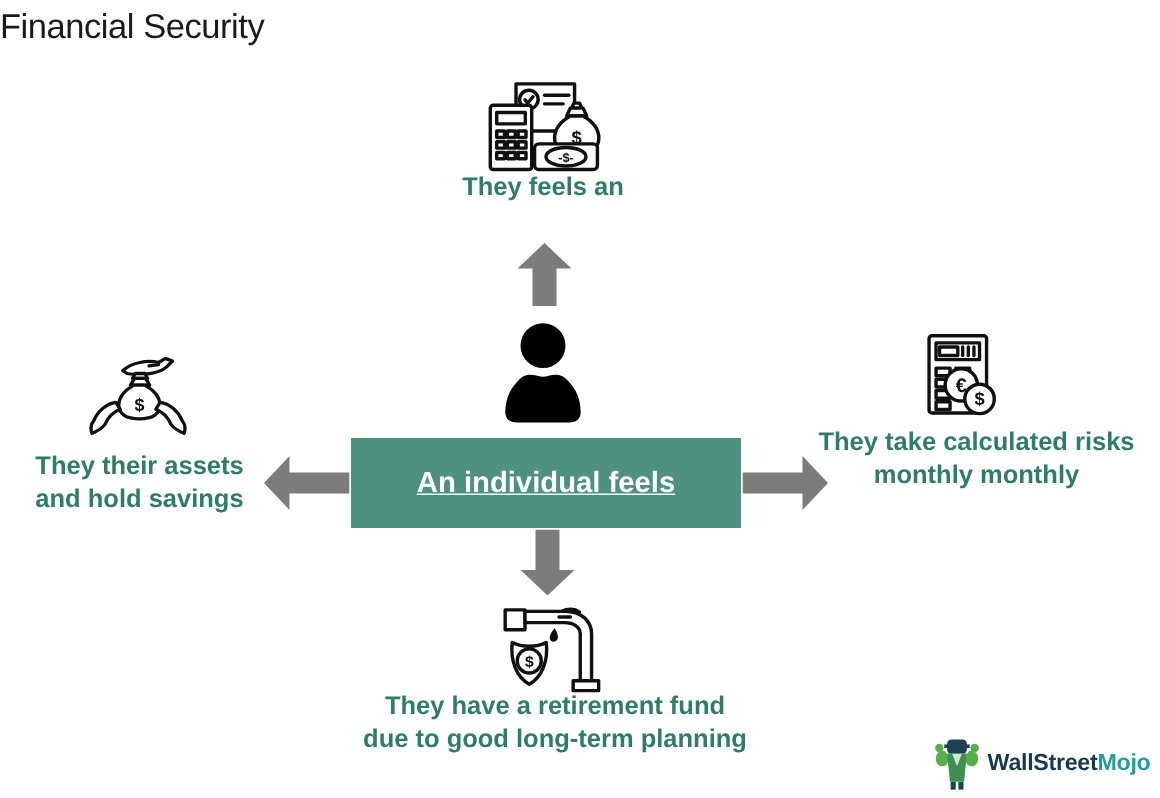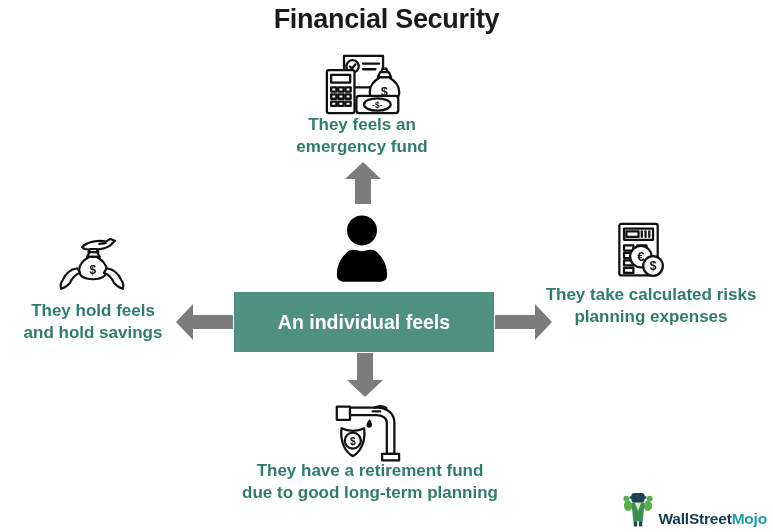--- a/index.html
+++ b/index.html
@@ -2,41 +2,41 @@
 <html style="--title-text: #1a1a1a; --accent-text: #2E7D6C; --box-bg: #4E9181; --box-text: #ffffff; --arrow: #7C7C7C; --logo-dark: #17394F; --logo-accent: #1E9EA4;"><head>
 <meta charset="utf-8">
 <style>
   html,body { margin:0; padding:0; background:#fff; }
   .canvas {
     position:relative; width:773px; height:532px; background:#ffffff;
     font-family:"Liberation Sans", sans-serif; overflow:hidden;
   }
   .abs { position:absolute; }
   .title {
-    top:4px; left:0; right:0; text-align:center;
-    font-size:27px; font-weight:700; color:var(--title-text,#1a1a1a);
+    top:4px; left:0; right:0; 
+    font-size:23px; font-weight:400; color:var(--title-text,#1a1a1a);
     letter-spacing:-0.3px;
   }
   .branch-label {
     color:var(--accent-text,#2E7D6C); font-weight:700; font-size:17px;
     line-height:1.27; text-align:center;
   }
   .center-box {
     background:var(--box-bg,#4E9181); color:var(--box-text,#ffffff);
     font-weight:700; font-size:19.5px; line-height:1.38;
     display:flex; flex-direction:column; align-items:center; justify-content:center;
     text-align:center;
   }
   .arrow polygon { fill:var(--arrow,#7C7C7C); }
   .person path, .person circle { fill:#000; }
   .lineart { stroke:#101010; stroke-width:2.4; fill:#ffffff; stroke-linejoin:round; stroke-linecap:round; }
   .lineart text { stroke:none; fill:#101010; font-family:"Liberation Sans",sans-serif; font-weight:700; }
   .lineart .nofill { fill:none; }
   .solid { fill:#101010; stroke:none; }
-  .logo { display:flex; align-items:flex-end; gap:4px; }
+  .logo { display:flex; align-items:center; gap:4px; }
   .logo-text { font-size:15.5px; font-weight:800; letter-spacing:-0.2px; white-space:nowrap; }
   .logo-dark { color:var(--logo-dark,#17394F); }
   .logo-accent { color:var(--logo-accent,#1E9EA4); }
 </style>
 </head>
 <body>
 
 <div class="canvas">
 
   <div class="abs title">Financial Security</div>
@@ -64,33 +64,32 @@
         <rect x="15" y="50" width="5.5" height="4.5"></rect>
         <rect x="22.5" y="50" width="5.5" height="4.5"></rect>
       <rect x="34" y="44" width="44" height="18" rx="3"></rect>
       <ellipse cx="56" cy="53" rx="14" ry="6.5"></ellipse>
       <text x="56" y="56.5" font-size="9" text-anchor="middle">-$-</text>
     </g>
   </svg>
 
   <div class="abs branch-label" style="left:252px; top:114px; width:220px;">
     <div>They feels an</div>
-    <div>emergency fund</div>
   </div>
 
   <svg class="abs arrow" style="left:345px; top:162px; width:36px; height:42px;" viewBox="0 0 36 42">
     <polygon points="18,0 36,17 26,17 26,42 10,42 10,17 0,17"></polygon>
   </svg>
 
   <svg class="abs person" style="left:333px; top:214px; width:58px;" viewBox="0 0 60 70">
     <circle cx="30" cy="17" r="15.5"></circle>
     <path d="M13 41 C19 34 26 38.5 30 38.5 C34 38.5 41 34 47 41 C53 47 56 54 56 63 C56 67.5 53 70 48 70 L12 70 C7 70 4 67.5 4 63 C4 54 7 47 13 41 Z"></path>
   </svg>
 
-  <div class="abs center-box" style="left:234px; top:292px; width:260px; height:60px;">
+  <div class="abs center-box" style="left:234px; top:292px; width:260px; height:60px;text-decoration:underline;">
     <div>An individual feels</div>
   </div>
 
   <svg class="abs arrow" style="left:176px; top:304px; width:57px; height:36px;" viewBox="0 0 57 36">
     <polygon points="0,18 17,0 17,11 57,11 57,25 17,25 17,36"></polygon>
   </svg>
 
   <svg class="abs arrow" style="left:495px; top:304px; width:57px; height:36px;" viewBox="0 0 57 36">
     <polygon points="57,18 40,0 40,11 0,11 0,25 40,25 40,36"></polygon>
   </svg>
@@ -106,21 +105,21 @@
       <path d="M32 15.5 l2 -3.5 h7 l2 3.5 z"></path>
       <path d="M30.5 20.5 l3 -5 h8 l3 5 z"></path>
       <path d="M33 20.5 C26 24.5 22 29.5 22 35 C22 41.5 27.5 45 37 45 C46.5 45 52 41.5 52 35 C52 29.5 48 24.5 41 20.5 Z"></path>
       <text x="37" y="39.5" font-size="13" text-anchor="middle">$</text>
       <path d="M4 46 C7 39 13 34 20 33 L23 38 C18 40 14 44 12 49 C9 53 5 54.5 2.5 55.5 C1 51.5 2 48.5 4 46 Z"></path>
       <path d="M68 46 C65 39 59 34 52 33 L49 38 C54 40 58 44 60 49 C63 53 67 54.5 69.5 55.5 C71 51.5 70 48.5 68 46 Z"></path>
     </g>
   </svg>
 
   <div class="abs branch-label" style="left:3px; top:300px; width:180px;">
-    <div>They hold feels</div>
+    <div>They their assets</div>
     <div>and hold savings</div>
   </div>
 
   <svg class="abs" style="left:610px; top:222px; width:58px;" viewBox="0 0 62 60">
     <g class="lineart">
       <rect x="10" y="2" width="41" height="55" rx="2"></rect>
       <rect x="15" y="7" width="31" height="12"></rect>
       <rect x="17.5" y="10" width="13" height="6"></rect>
       <line x1="34" y1="10" x2="34" y2="16"></line>
       <line x1="38" y1="10" x2="38" y2="16"></line>
@@ -132,21 +131,21 @@
       <rect x="15" y="49" width="10" height="5.5"></rect>
       <circle cx="33" cy="37" r="11.5"></circle>
       <text x="33" y="42" font-size="14" text-anchor="middle">€</text>
       <circle cx="46" cy="47" r="10.5"></circle>
       <text x="46" y="51.5" font-size="13" text-anchor="middle">$</text>
     </g>
   </svg>
 
   <div class="abs branch-label" style="left:534px; top:284px; width:234px;">
     <div>They take calculated risks</div>
-    <div>planning expenses</div>
+    <div>monthly monthly</div>
   </div>
 
   <svg class="abs" style="left:333px; top:400px; width:68px;" viewBox="0 0 72 70">
     <g class="lineart">
       <rect x="4" y="7" width="14" height="14"></rect>
       <path d="M18 8 H46 C58 8 65 15 65 24 V57 H57 V24 C57 19 52 16 46 16 H18 Z"></path>
       <path class="nofill" d="M44 8 C48 6 53 6 56.5 8.5"></path>
       <line x1="42" y1="12" x2="50" y2="12"></line>
       <rect x="52" y="57" width="18" height="7"></rect>
       <path class="solid" d="M39 20 C41.5 24.5 42 27 40 28.8 C38 30.5 35 29 35.5 26 C36 23.5 37.5 21.5 39 20 Z"></path>

